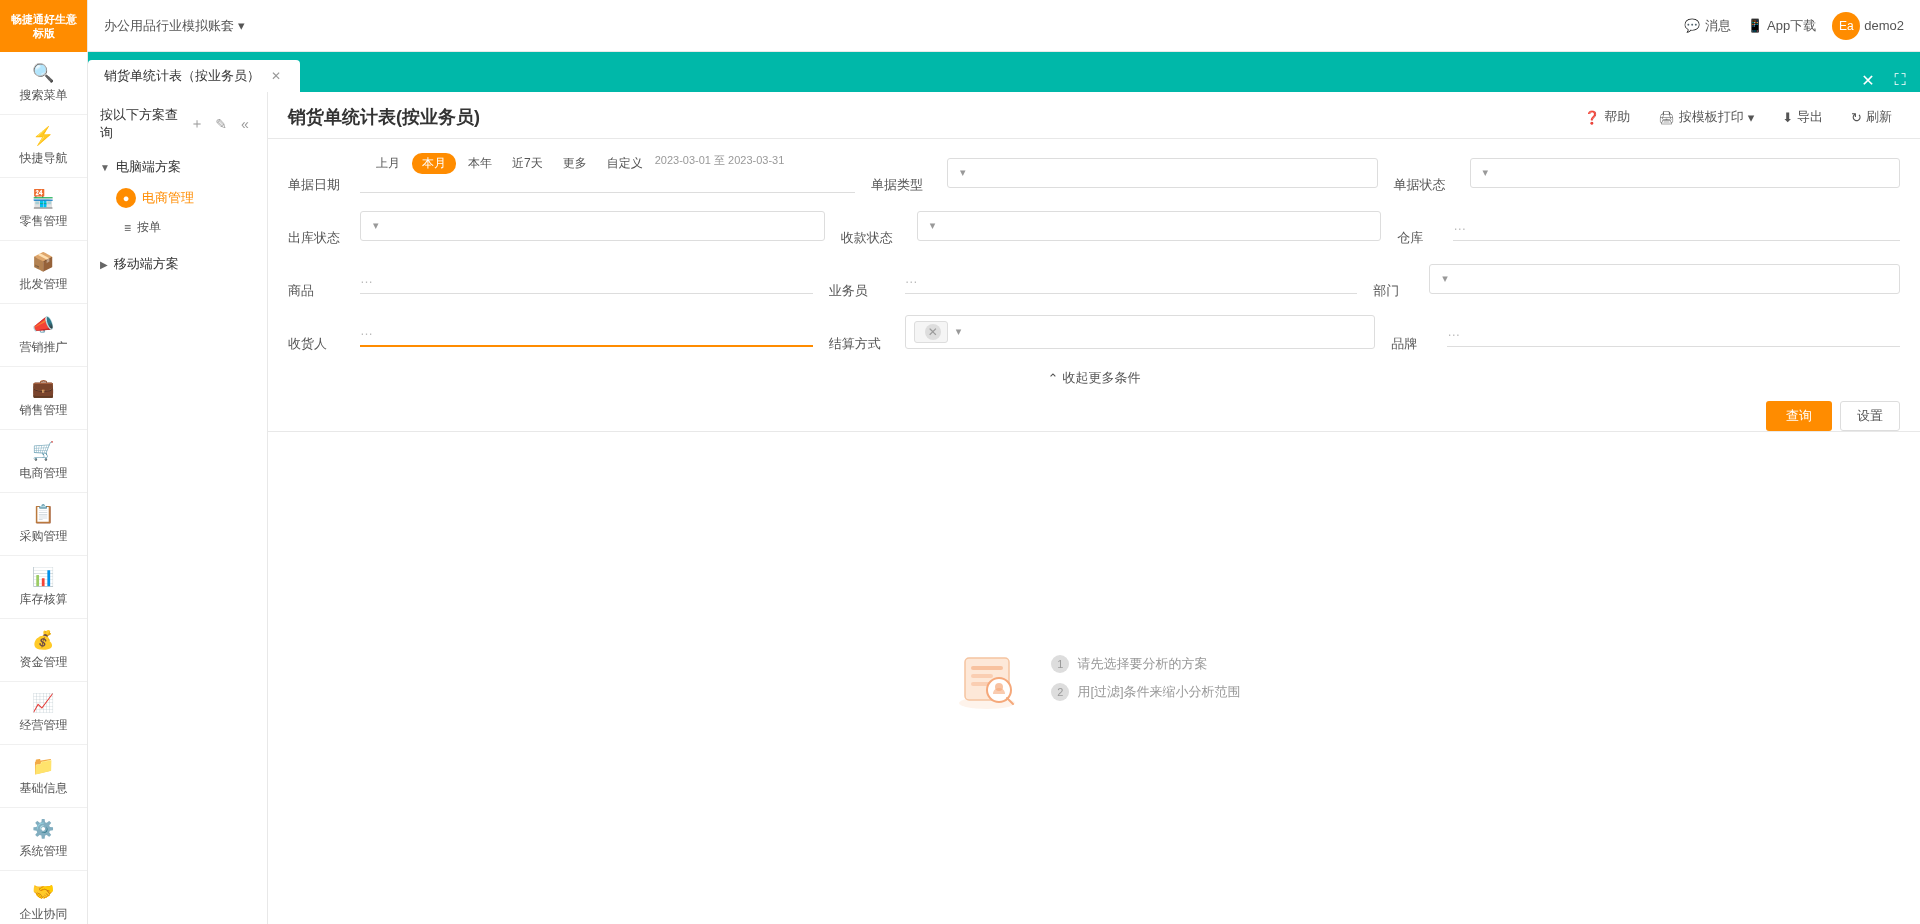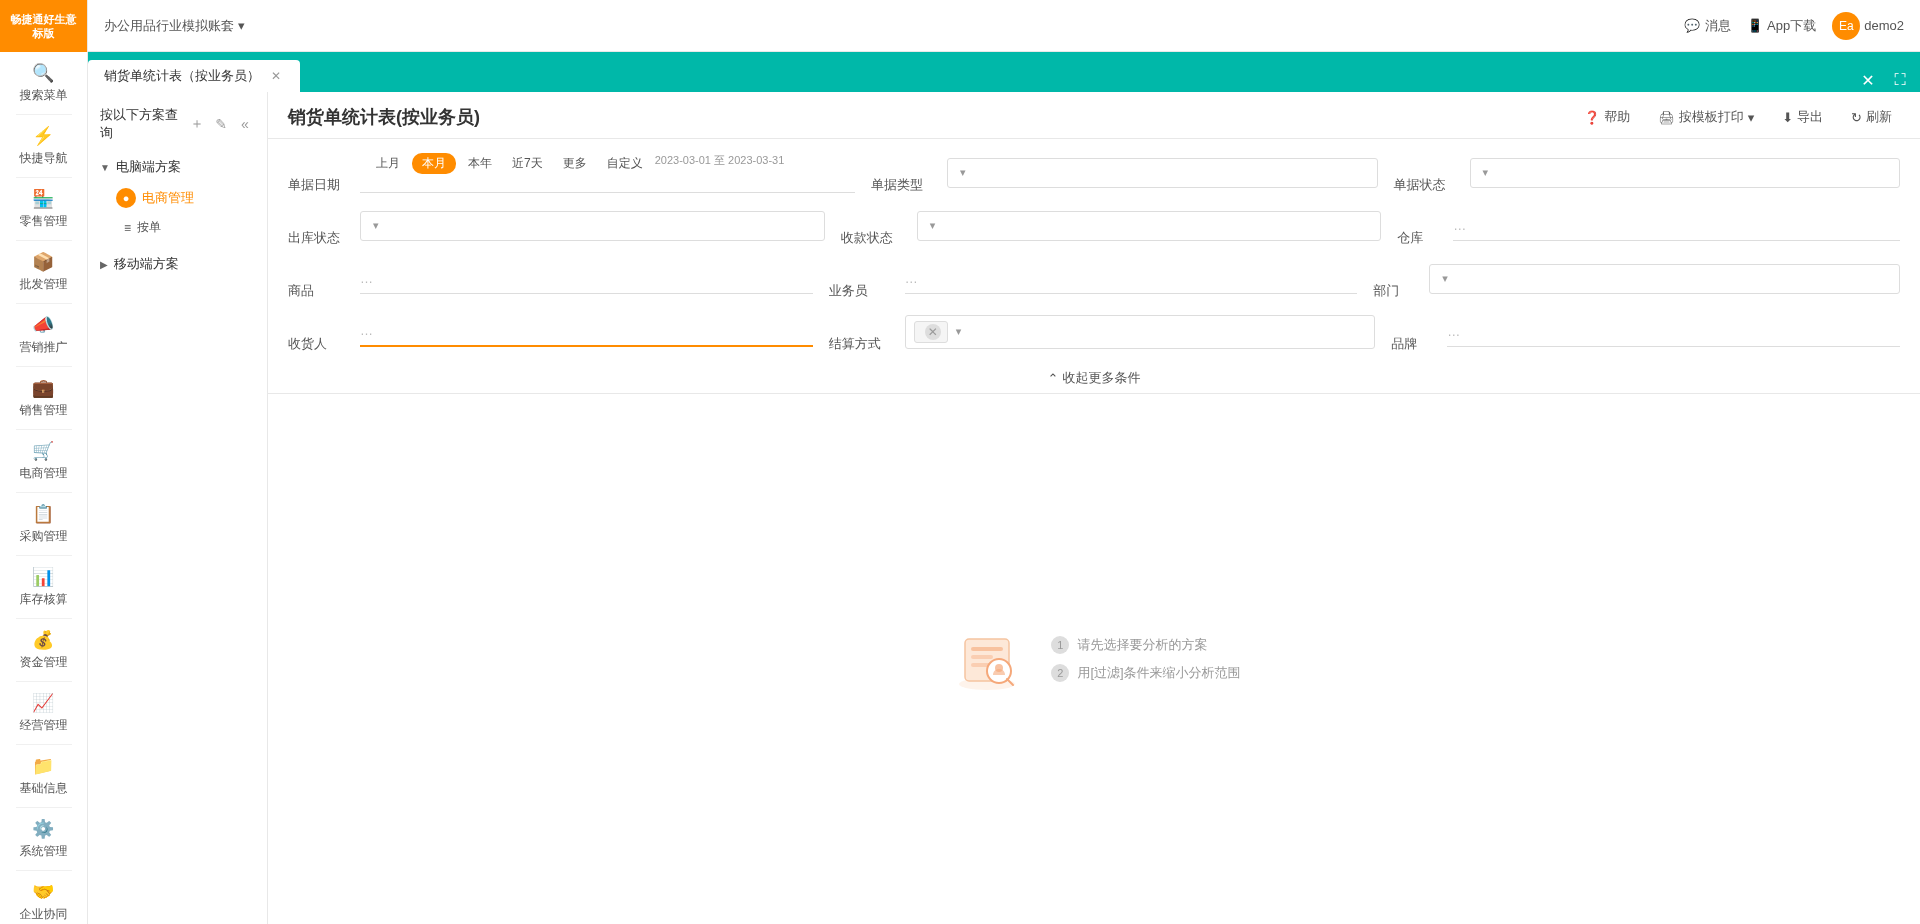--- a/index.html
+++ b/index.html
@@ -4,21 +4,20 @@
   <style>
     * { box-sizing: border-box; margin: 0; padding: 0; }
     body { font-family: 'Microsoft YaHei', sans-serif; font-size: 13px; background: #f5f5f5; display: flex; height: 924px; overflow: hidden; }
 
     
     .sidebar {
       width: 88px;
       background: #fff;
       display: flex;
       flex-direction: column;
-      align-items: center;
       border-right: 1px solid #e8e8e8;
       flex-shrink: 0;
       overflow-y: auto;
     }
     .sidebar-logo {
       width: 88px;
       height: 52px;
       background: #ff8c00;
       display: flex;
       align-items: center;
@@ -714,20 +713,24 @@
               <span class="filter-control-placeholder">…</span>
             </div>
           </div>
         </div>
 
         <div class="collapse-btn">
           <span>⌃</span>
           <span>收起更多条件</span>
         </div>
 
+        <div class="actions-row">
+          <button class="btn-primary">查询</button>
+          <button class="btn-secondary">设置</button>
+        </div>
       </div>
 
       <div class="data-area">
         <div class="empty-state">
           <div class="empty-icon">
             <svg viewBox="0 0 80 80" fill="none" xmlns="http://www.w3.org/2000/svg">
               <ellipse cx="40" cy="65" rx="28" ry="6" fill="#fde8d8" opacity="0.5"></ellipse>
               <rect x="18" y="20" width="44" height="42" rx="4" fill="#fde8d8" stroke="#f5c4a0" stroke-width="1.5"></rect>
               <rect x="24" y="28" width="32" height="4" rx="2" fill="#f5a87a" opacity="0.6"></rect>
               <rect x="24" y="36" width="22" height="4" rx="2" fill="#f5a87a" opacity="0.4"></rect>

